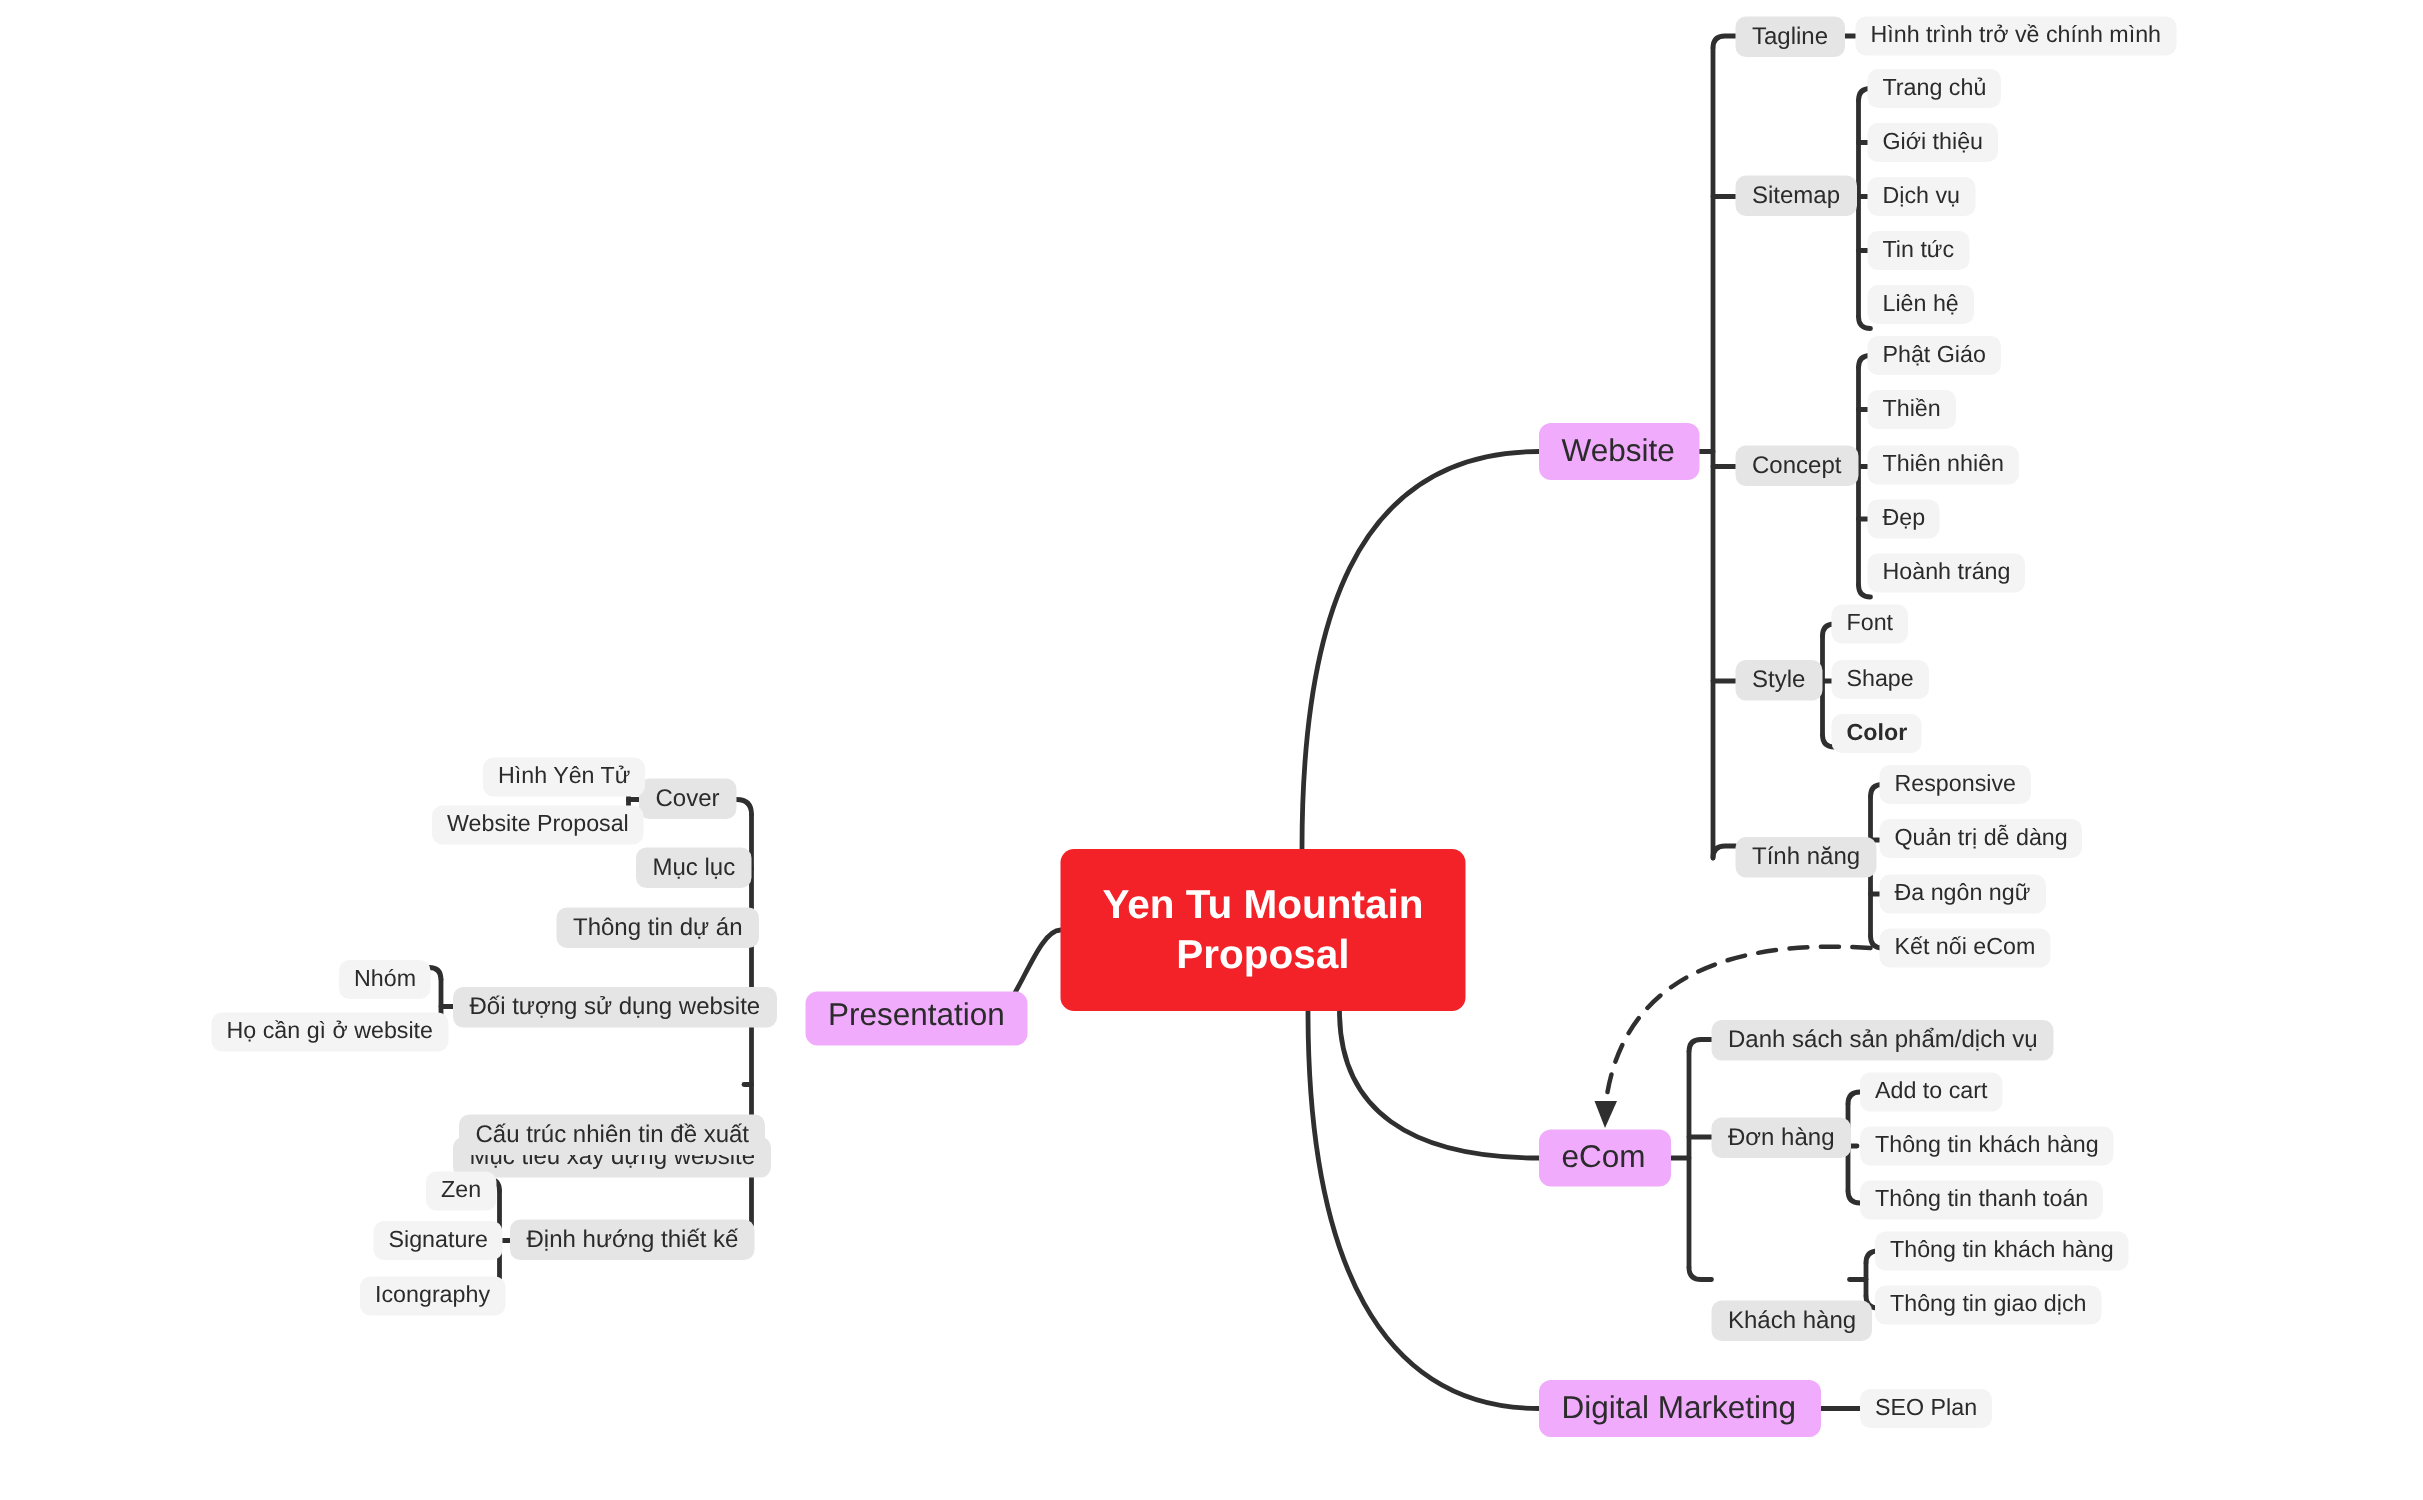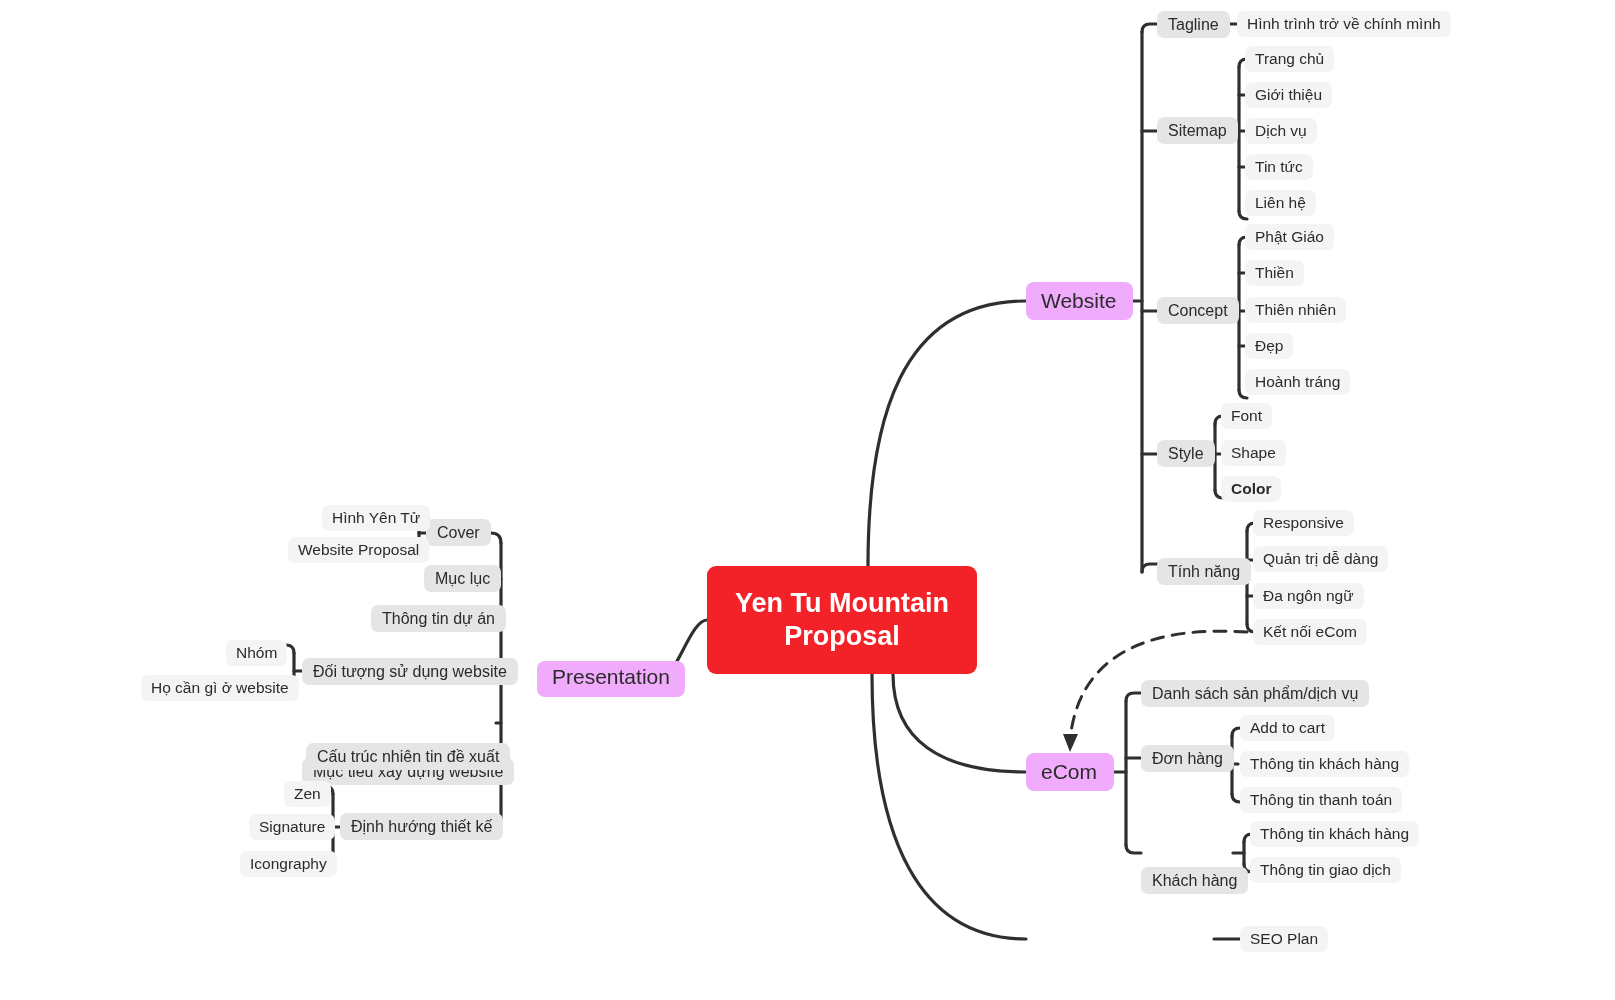--- a/index.html
+++ b/index.html
@@ -185,20 +185,23 @@
     <span style="white-space:pre-line;">Yen Tu Mountain
 Proposal</span>
   </div>
 
   <div class="node n-l1" style="left:1026px; top:282px; width:107px; height:38px;">
     <span>Website</span>
   </div>
   <div class="node n-l1" style="left:1026px; top:753px; width:88px; height:38px;">
     <span>eCom</span>
   </div>
+  <div class="node n-l1" style="left:1026px; top:920px; width:188px; height:38px;">
+    <span>Digital Marketing</span>
+  </div>
   <div class="node n-l1" style="left:537px; top:661px; width:148px; height:36px;align-items:flex-end;">
     <span>Presentation</span>
   </div>
 
   <div class="node n-l2" style="left:1157px; top:11px; height:27px;">
     <span>Tagline</span>
   </div>
   <div class="node n-l2" style="left:1157px; top:117px; height:27px;">
     <span>Sitemap</span>
   </div>

